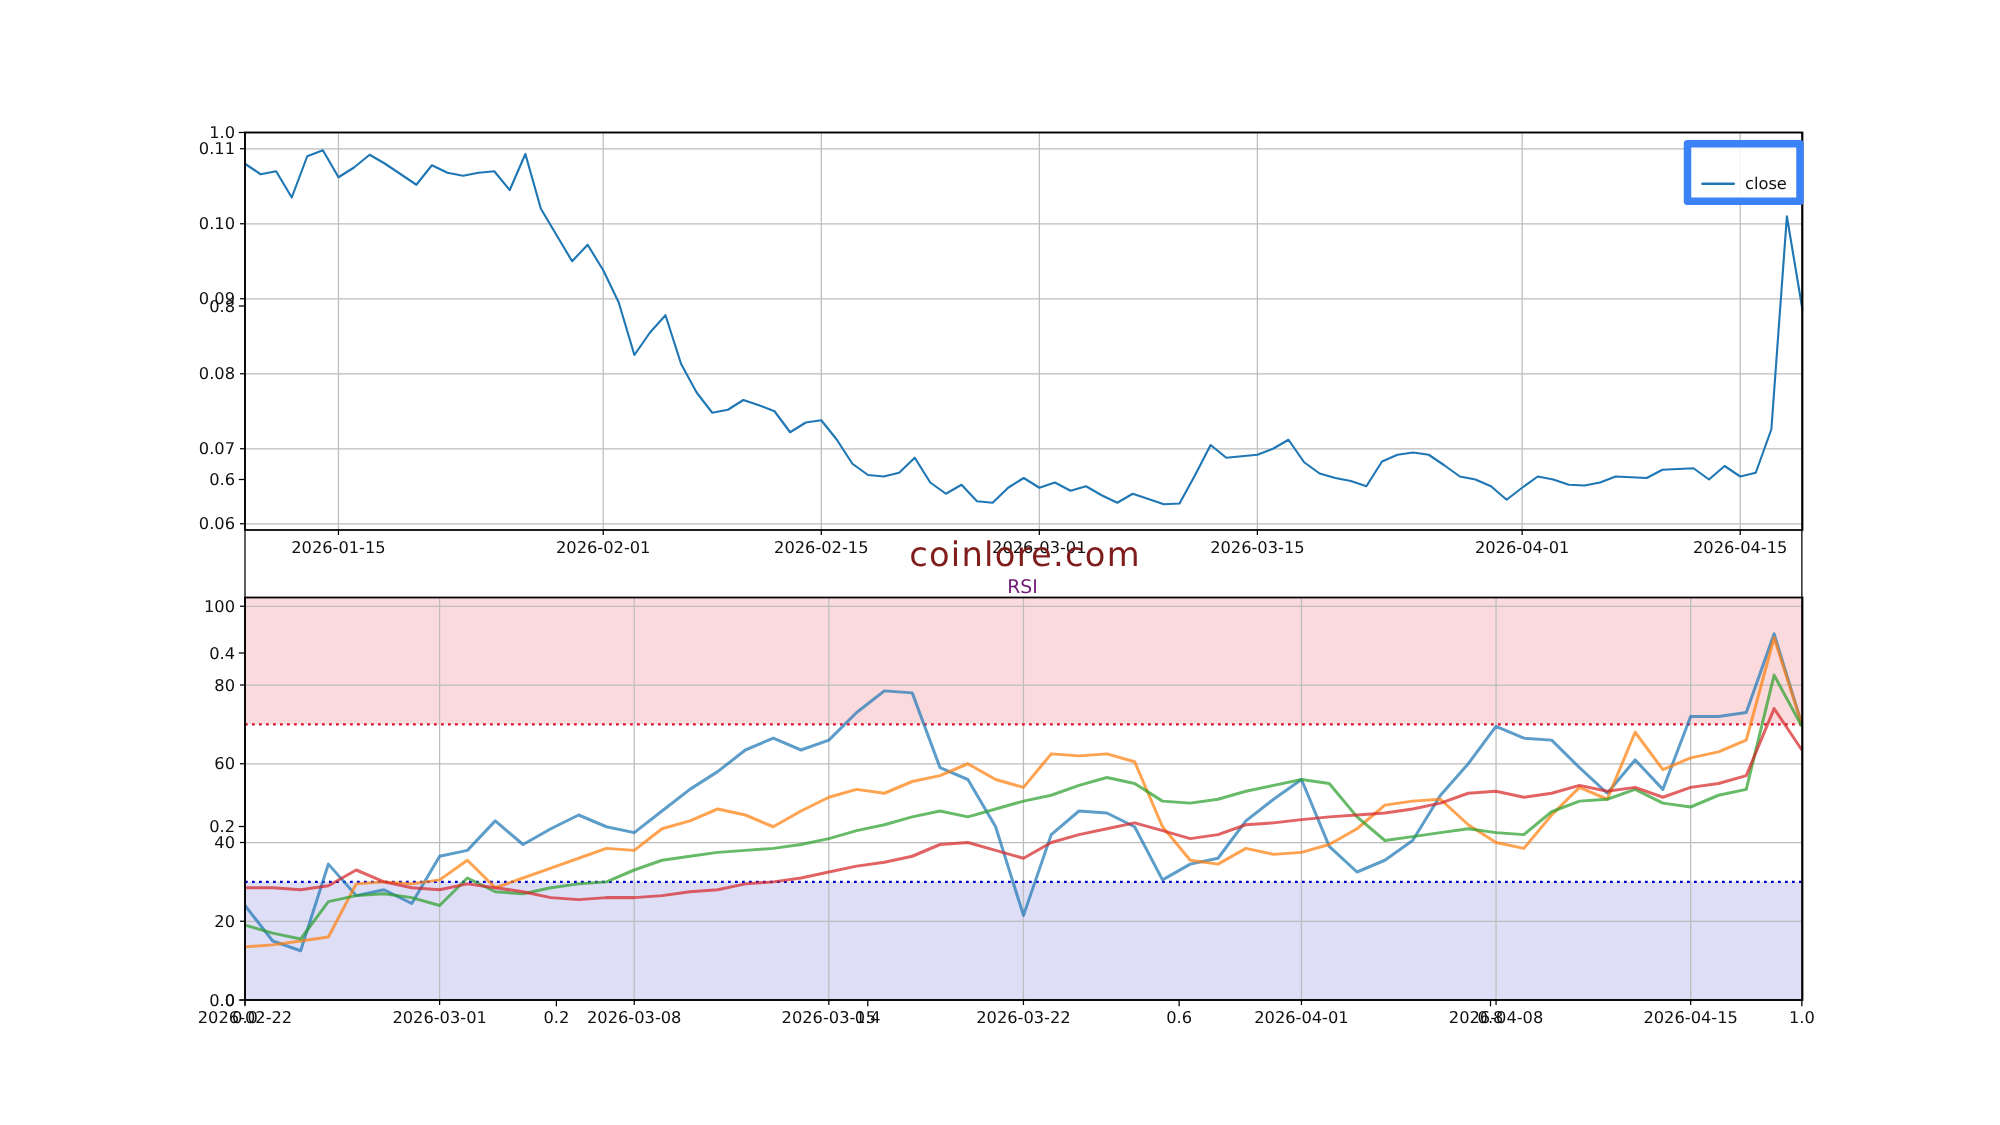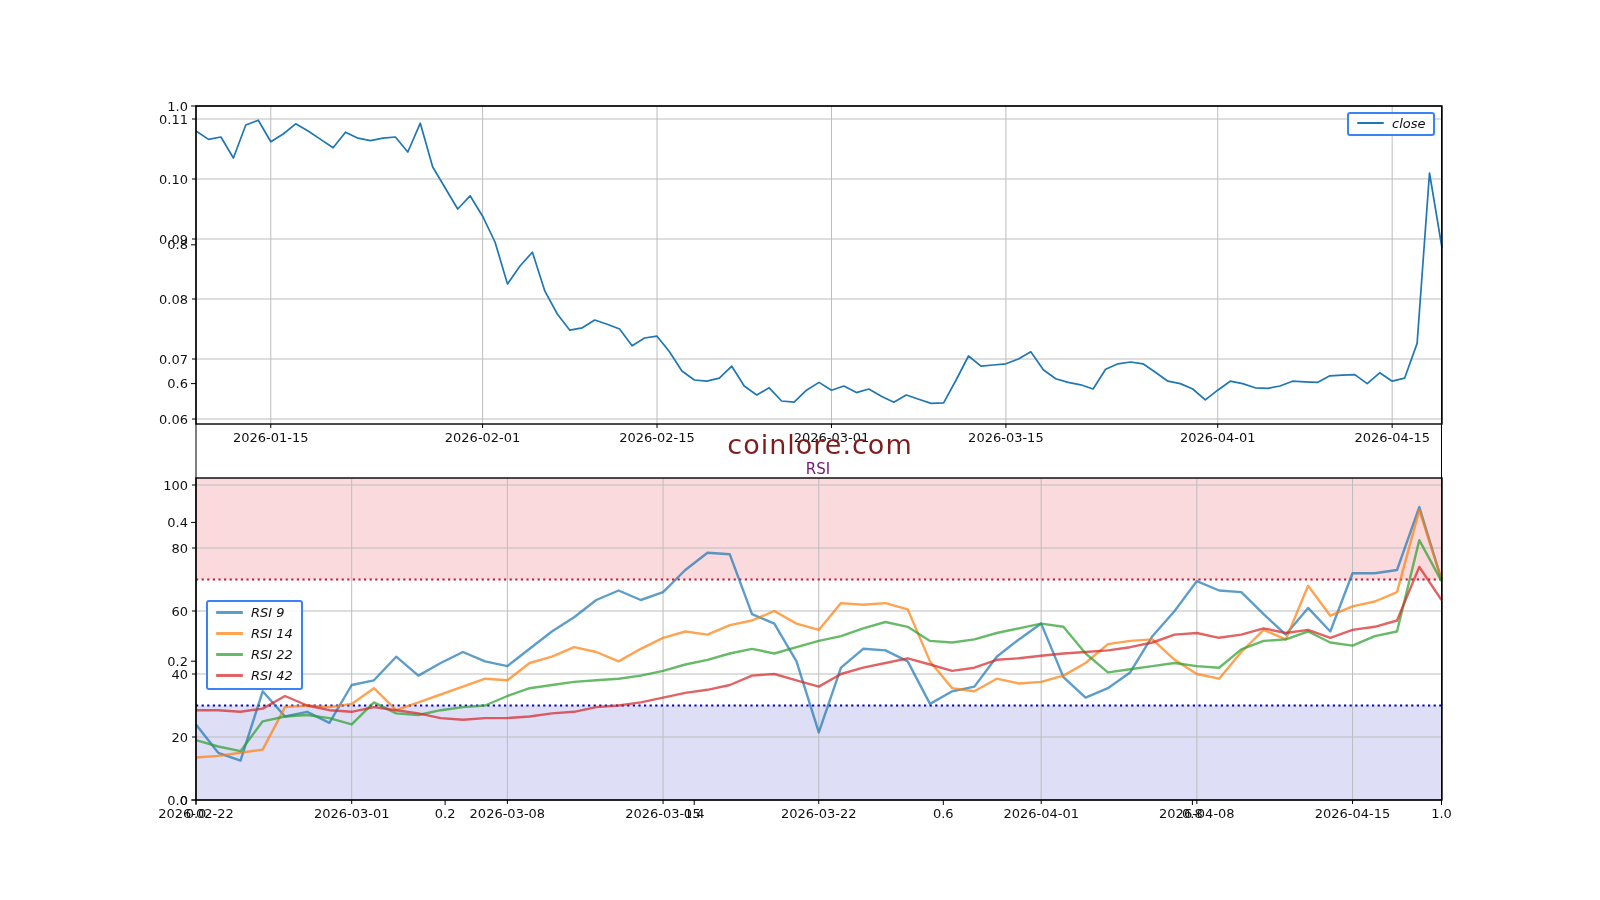--- a/index.html
+++ b/index.html
@@ -1,21 +1,21 @@
 <!DOCTYPE html>
 <html><head>
 <meta charset="utf-8">
 <style>
   html,body{margin:0;padding:0;background:#ffffff;width:1600px;height:900px;overflow:hidden;}
   #figure{position:relative;width:1600px;height:900px;background:#fff;
           font-family:"DejaVu Sans","Liberation Sans",sans-serif;}
   #plot-svg{position:absolute;left:0;top:0;}
   #plot-svg text{font-family:"DejaVu Sans","Liberation Sans",sans-serif;font-size:13px;fill:#111;}
-  .legend-box{position:absolute;background:rgba(255,255,255,0.85);border:2px solid #3b82f6;
-              border-radius:3px;box-sizing:border-box;padding:0 8px 2px 8px;font-style:italic;}
+  .legend-box{position:absolute;background:rgba(255,255,255,0.85);border:6px solid #3b82f6;
+              border-radius:3px;box-sizing:border-box;padding:20px 8px 2px 8px;}
   .legend-row{display:flex;align-items:center;height:21px;}
   .legend-line{display:inline-block;width:27px;height:3px;border-radius:1px;margin-right:8px;flex:0 0 auto;}
   .legend-label{font-size:13px;color:#111;white-space:nowrap;}
   #legend-close .legend-line{height:2px;}
   #watermark{position:absolute;left:640px;top:429px;width:360px;text-align:center;
              font-size:27px;letter-spacing:1px;color:#7f1d1d;}
   #rsi-title{position:absolute;left:743px;top:460px;width:150px;text-align:center;
              font-size:15px;color:#701a75;}
 </style>
 </head>
@@ -145,31 +145,13 @@
 
   <div id="rsi-title">RSI</div>
 
   <div id="legend-close" class="legend-box" style="left:1347px;top:112px;">
     <div class="legend-row" style="height:18px;">
       <span class="legend-line" style="background: rgb(31, 119, 180); opacity: 1;"></span>
       <span class="legend-label">close</span>
     </div>
   </div>
 
-  <div id="legend-rsi" class="legend-box" style="left:206px;top:600px;">
-    <div class="legend-row">
-      <span class="legend-line" style="background: rgb(31, 119, 180); opacity: 0.72;"></span>
-      <span class="legend-label">RSI 9</span>
-    </div>
-    <div class="legend-row">
-      <span class="legend-line" style="background: rgb(255, 127, 14); opacity: 0.72;"></span>
-      <span class="legend-label">RSI 14</span>
-    </div>
-    <div class="legend-row">
-      <span class="legend-line" style="background: rgb(44, 160, 44); opacity: 0.72;"></span>
-      <span class="legend-label">RSI 22</span>
-    </div>
-    <div class="legend-row">
-      <span class="legend-line" style="background: rgb(214, 39, 40); opacity: 0.72;"></span>
-      <span class="legend-label">RSI 42</span>
-    </div>
-  </div>
 </div>
 
 </body></html>

